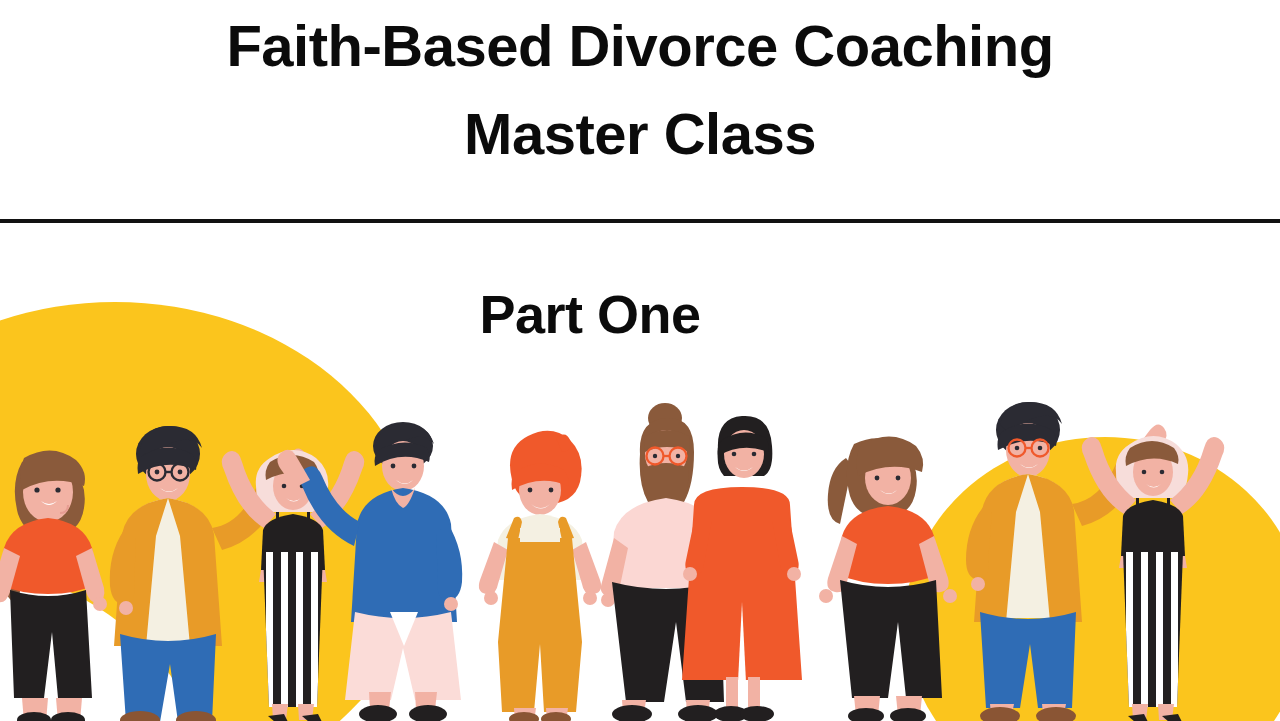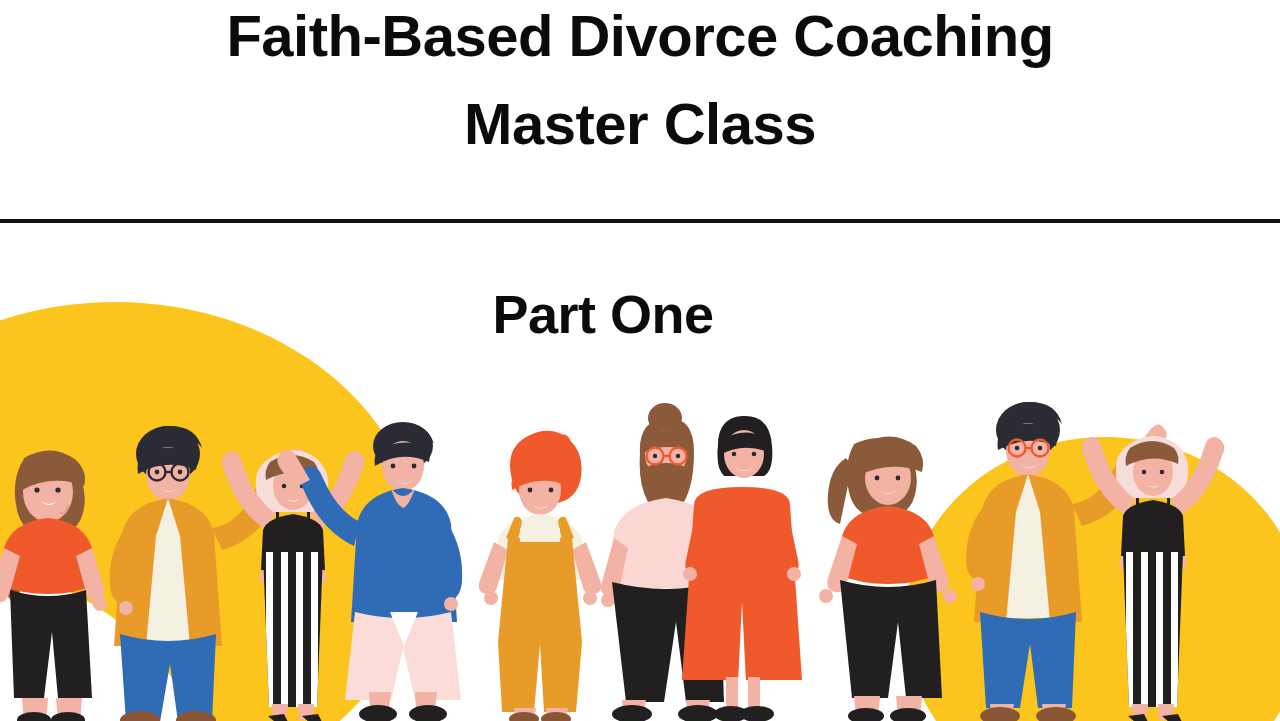--- a/index.html
+++ b/index.html
@@ -7,36 +7,36 @@
   html,body { width:1280px; height:721px; overflow:hidden; background:#ffffff; }
   body { font-family:"Liberation Sans", sans-serif; }
 
   #slide { position:relative; width:1280px; height:721px; background:#fff; overflow:hidden; }
 
   
   #header {
     position:absolute; left:0; top:0; width:1280px; height:222px;
     background:#ffffff; z-index:40;
     display:flex; flex-direction:column; align-items:center; justify-content:flex-start;
-    padding-top:2px;
+    padding-top:12px;
   }
   #title-line-1, #title-line-2 {
     font-size:58px; font-weight:700; color:#0b0b0b;
     letter-spacing:-0.5px; line-height:1.17; white-space:nowrap;
   }
   #title-line-2 { margin-top:20px; }
 
   #divider {
     position:absolute; left:0; top:219px; width:1280px; height:4px;
     background:#121212; z-index:45;
   }
 
   
   #subtitle {
-    position:absolute; left:17px; top:283px; width:1172px;
+    position:absolute; left:4px; top:283px; width:1172px;
     text-align:center; z-index:38;
     font-size:54px; font-weight:700; color:#0b0b0b; letter-spacing:-0.5px;
   }
 
   
   #art { position:absolute; left:0; top:222px; width:1280px; height:499px; overflow:hidden; z-index:5; }
   #art svg { display:block; width:1280px; height:499px; }
 </style>
 </head>
 <body>

